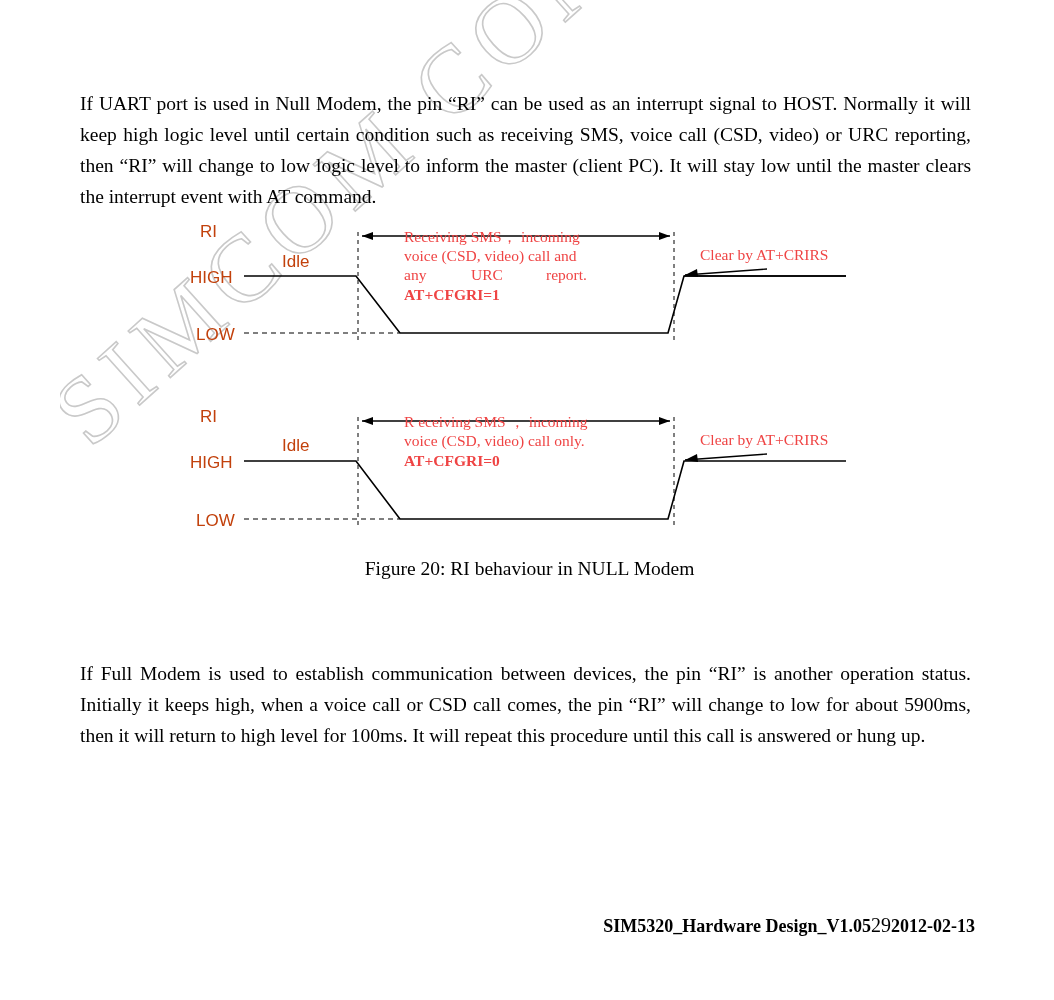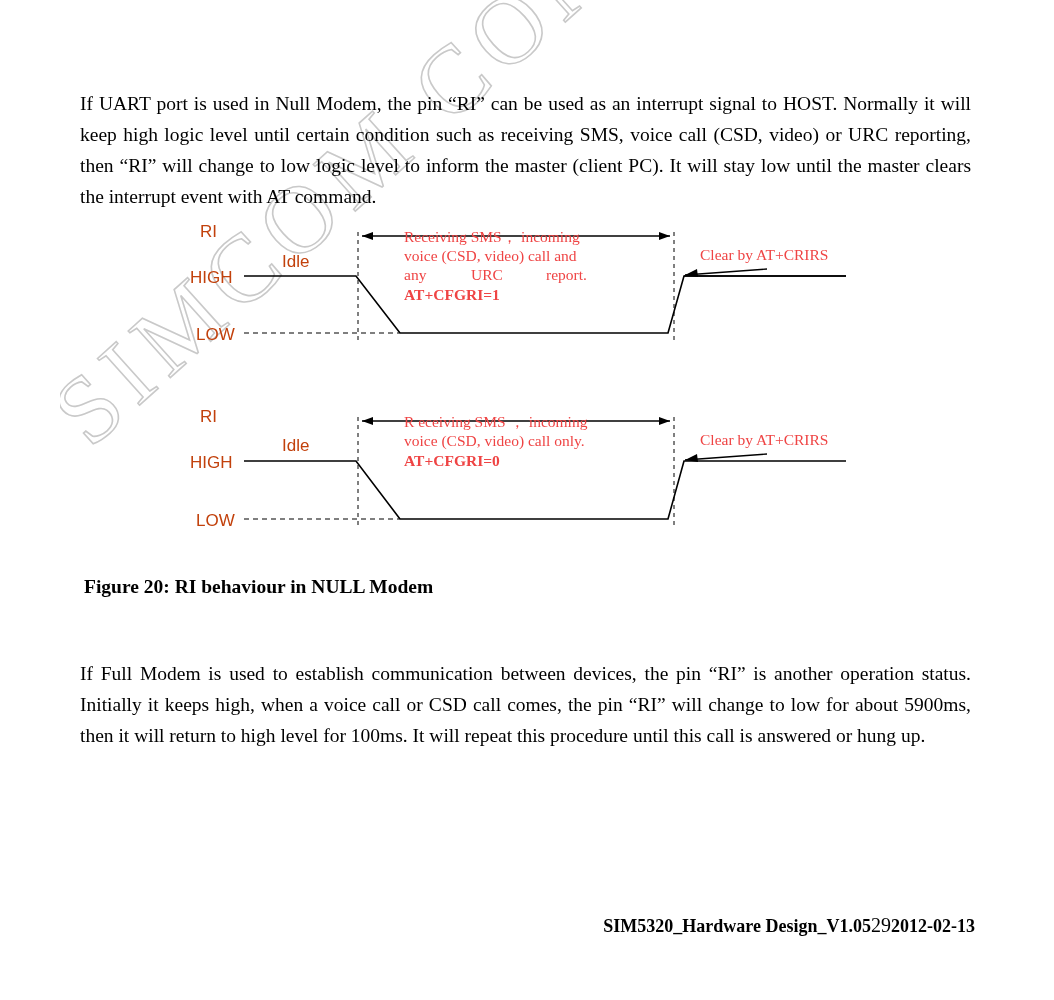--- a/index.html
+++ b/index.html
@@ -73,24 +73,24 @@
     position: absolute;
     left: 84px;
     top: 214px;
     width: 891px;
     height: 400px;
     z-index: 8;
   }
   .fig-caption {
     position: absolute;
     left: 0;
-    top: 362px;
-    width: 891px;
-    text-align: left;
-    font-weight: bold;
+    top: 344px;
+    width: 891px;
+    text-align: center;
+    font-weight: normal;
     font-size: 19.5px;
   }
 
   .diagram-label {
     position: absolute;
     font-family: "Liberation Sans", sans-serif;
     font-size: 17px;
     color: #c2410c;
   }
   .diagram-note {

